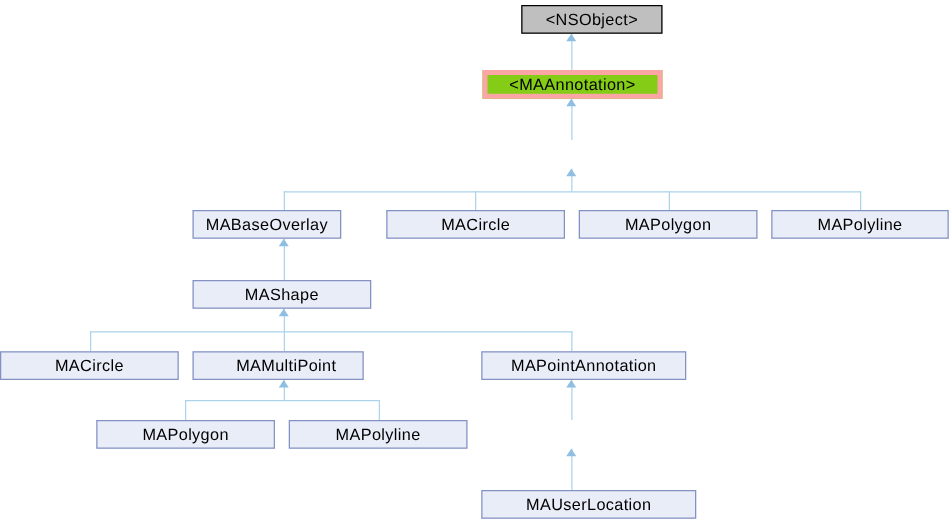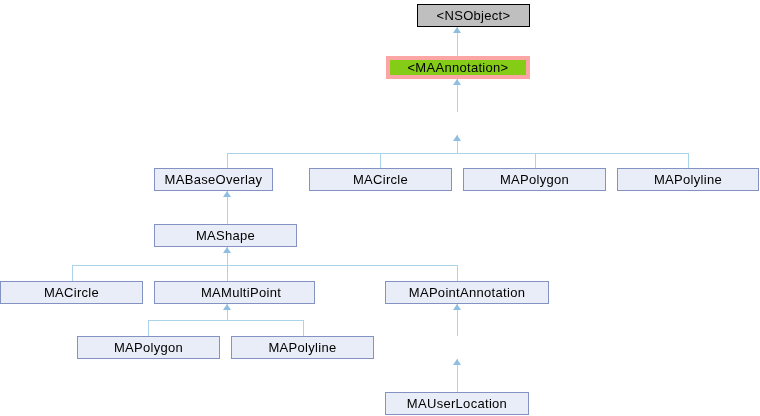--- a/index.html
+++ b/index.html
@@ -71,21 +71,21 @@
   <div class="node st-white" style="left:386px;top:56px;width:144px;">&lt;MAAnnotation&gt;</div>
 
   <div class="node st-blue" style="left:154px;top:168px;width:119px;">MABaseOverlay</div>
   <div class="node st-blue" style="left:309px;top:168px;width:143px;">MACircle</div>
   <div class="node st-blue" style="left:463px;top:168px;width:143px;">MAPolygon</div>
   <div class="node st-blue" style="left:617px;top:168px;width:142px;">MAPolyline</div>
 
   <div class="node st-blue" style="left:154px;top:224px;width:143px;">MAShape</div>
 
   <div class="node st-blue" style="left:0px;top:281px;width:143px;">MACircle</div>
-  <div class="node st-blue" style="left:154px;top:281px;width:161px;padding-left:13px;">MAMultiPoint</div>
+  <div class="node st-blue" style="left:154px;top:281px;width:137px;padding-left:13px;">MAMultiPoint</div>
   <div class="node st-blue" style="left:385px;top:281px;width:164px;">MAPointAnnotation</div>
 
   <div class="node st-blue" style="left:77px;top:336px;width:143px;">MAPolygon</div>
   <div class="node st-blue" style="left:231px;top:336px;width:143px;">MAPolyline</div>
 
-  <div class="node st-blue" style="left:385px;top:392px;width:144px;">MAUserLocation</div>
+  <div class="node st-blue" style="left:385px;top:392px;width:172px;">MAUserLocation</div>
 
 </div>
 
 </body></html>

